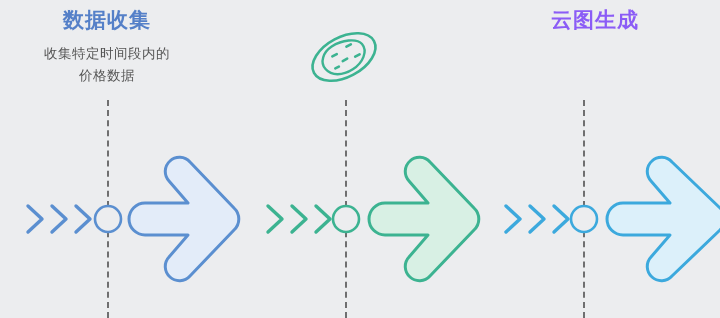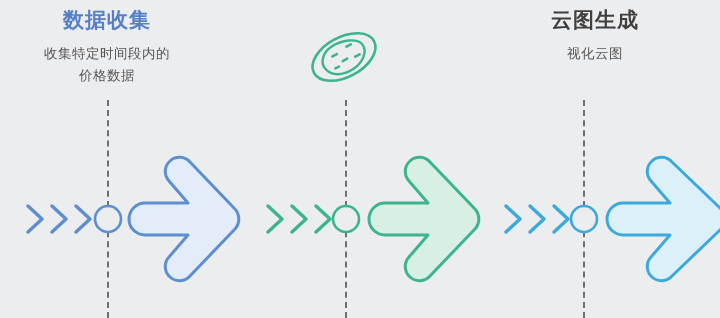--- a/index.html
+++ b/index.html
@@ -41,21 +41,21 @@
     line-height: 1.35;
   }
   .step-title {
     font-size: 21px;
     font-weight: bold;
     letter-spacing: 1px;
     margin: 0 0 9px 0;
     white-space: nowrap;
   }
   .step-title.blue { color: #5580c8; }
-  .step-title.cyan { color: #404040; }
+  .step-title.cyan { color: #8b5cf6; }
   .step-desc {
     font-size: 13.5px;
     color: #565656;
     margin: 0;
     letter-spacing: .5px;
     line-height: 1.6;
   }
 
   
   .flow-group {
@@ -82,21 +82,20 @@
   <div class="rail" style="left:583px;"></div>
 
   <div class="step-text" style="left:-3px;">
     <div class="step-title blue">数据收集</div>
     <div class="step-desc">收集特定时间段内的</div>
     <div class="step-desc">价格数据</div>
   </div>
 
   <div class="step-text" style="left:485px;">
     <div class="step-title cyan">云图生成</div>
-    <div class="step-desc">视化云图</div>
   </div>
 
   <div class="mid-icon">
     <svg width="96" height="78" viewBox="0 0 96 78">
       <g transform="rotate(-28 48 39)" fill="none" stroke="#3cb391" stroke-width="2.6">
         <ellipse cx="48" cy="39" rx="34" ry="20"></ellipse>
         <path d="M26 41
                  C 24 32, 32 25, 42 24
                  C 54 23, 68 28, 70 36
                  C 72 45, 62 53, 50 54

